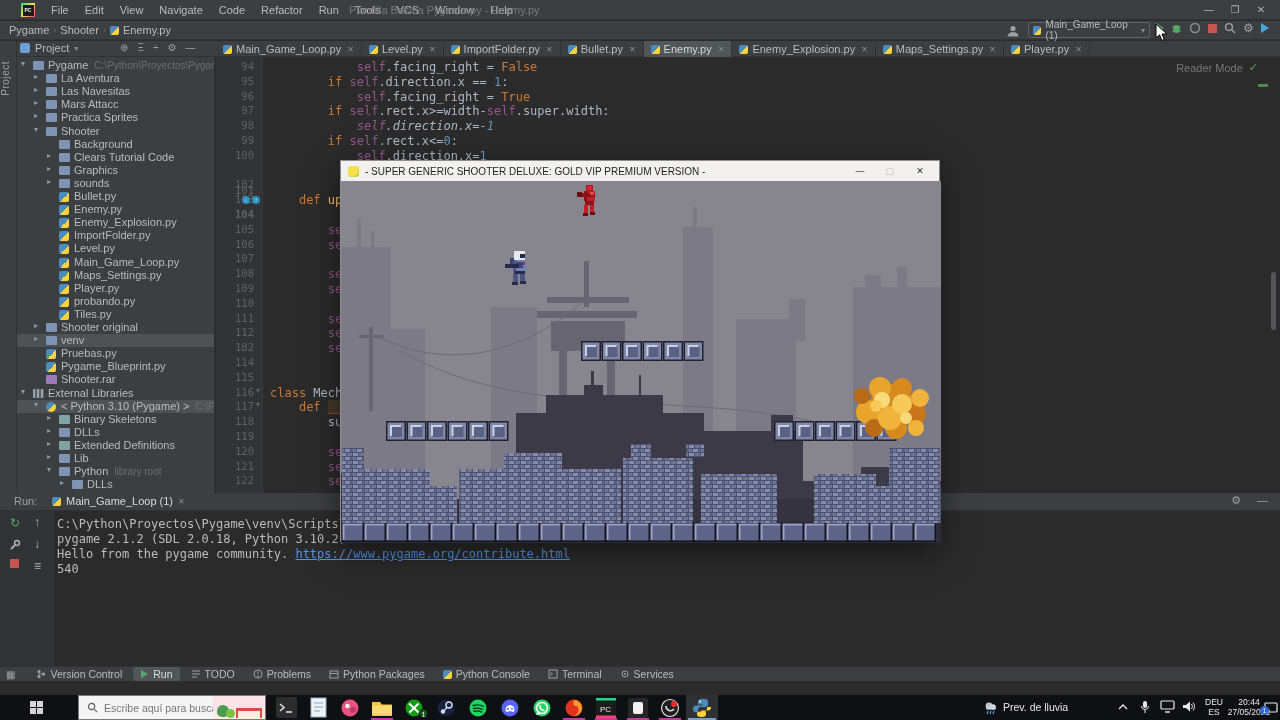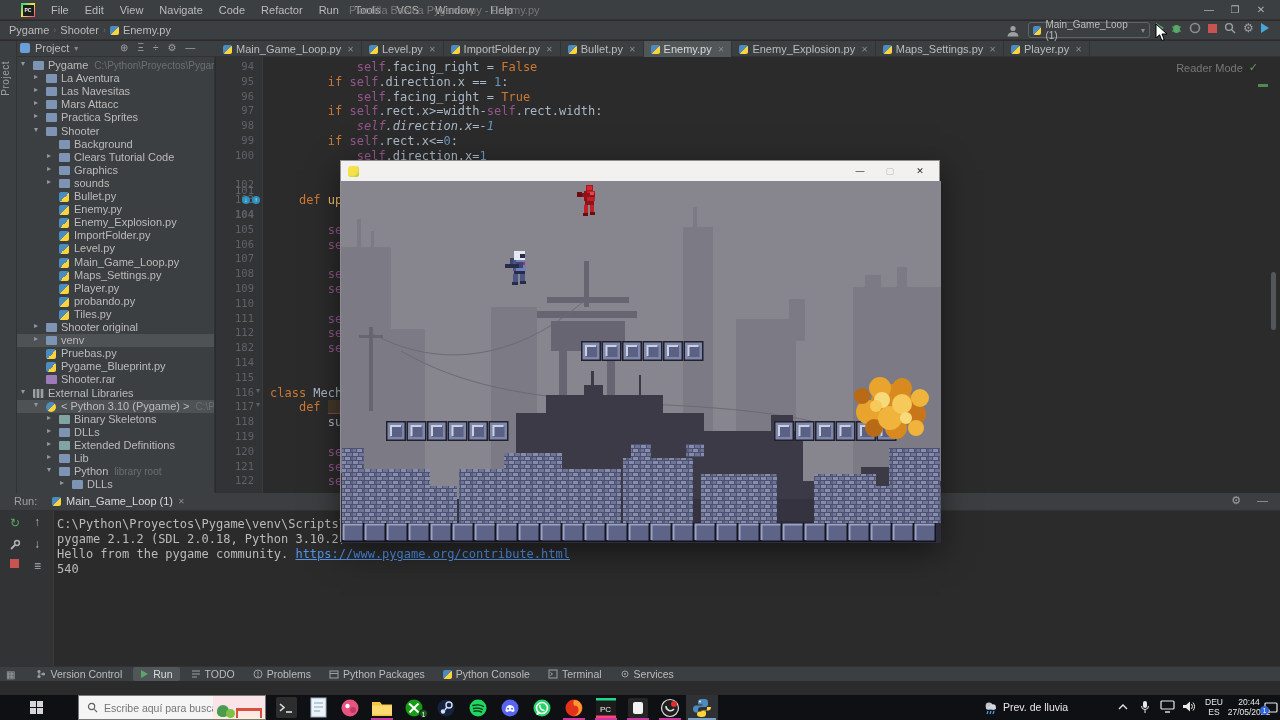--- a/index.html
+++ b/index.html
@@ -422,21 +422,21 @@
         <span class="lnum" style="top: 358.2px;">118</span>
         <span class="lnum" style="top: 373px;">119</span>
         <span class="lnum" style="top: 387.8px;">120</span>
         <span class="lnum" style="top: 402.6px;">121</span>
         <span class="lnum" style="top: 417.4px;">122</span>
       </div>
     <div id="code">
         <div class="cline" style="top: 3px;"><span class="cp">            </span><span class="cs">self</span><span class="cp">.facing_right = </span><span class="ck">False</span></div>
         <div class="cline" style="top: 17.8px;"><span class="cp">        </span><span class="ck">if </span><span class="cs">self</span><span class="cp">.direction.x == </span><span class="cn">1</span><span class="cp">:</span></div>
         <div class="cline" style="top: 32.6px;"><span class="cp">            </span><span class="cs">self</span><span class="cp">.facing_right = </span><span class="ck">True</span></div>
-        <div class="cline" style="top: 47.4px;"><span class="cp">        </span><span class="ck">if </span><span class="cs">self</span><span class="cp">.rect.x&gt;=width-</span><span class="cs">self</span><span class="cp">.rect.width:</span></div>
+        <div class="cline" style="top: 47.4px;"><span class="cp">        </span><span class="ck">if </span><span class="cs">self</span><span class="cp">.rect.x&gt;=width-</span><span class="cs">self</span><span class="cp">.super.width:</span></div>
         <div class="cline" style="top: 62.2px; font-style: italic;"><span class="cp">            </span><span class="cs">self</span><span class="cp">.direction.x=-</span><span class="cn">1</span></div>
         <div class="cline" style="top: 77px;"><span class="cp">        </span><span class="ck">if </span><span class="cs">self</span><span class="cp">.rect.x&lt;=</span><span class="cn">0</span><span class="cp">:</span></div>
         <div class="cline" style="top: 91.8px;"><span class="cp">            </span><span class="cs">self</span><span class="cp">.direction.x=</span><span class="cn">1</span></div>
         <div class="cline" style="top: 106.6px;"></div>
         <div class="cline" style="top: 121.4px;"></div>
         <div class="cline" style="top: 136.2px;"><span class="cp">    </span><span class="ck">def </span><span class="cf">updat</span></div>
         <div class="cline" style="top: 151px;"></div>
         <div class="cline" style="top: 165.8px;"><span class="cp">        </span><span class="cs">self</span><span class="cp">.</span></div>
         <div class="cline" style="top: 180.6px;"><span class="cp">        </span><span class="cs">self</span><span class="cp">.</span></div>
         <div class="cline" style="top: 195.4px;"></div>
@@ -570,20 +570,21 @@
           </svg>
         </span>
         <span>Services</span>
       </div>
     </div>
 
 
   <div id="gamewin">
     <div id="gametitle">
       <span class="ticn"></span>
+      <span class="ttext">- SUPER GENERIC SHOOTER DELUXE: GOLD VIP PREMIUM VERSION -</span>
       <div id="gbtns">
         <span>—</span>
         <span class="dim">▢</span>
         <span>✕</span>
       </div>
     </div>
     <div id="gamecanvas">
       <svg id="game-svg" width="600" height="362" viewBox="0 0 600 362">
         <defs>
           <pattern id="bricks" width="12" height="8" patternUnits="userSpaceOnUse">

